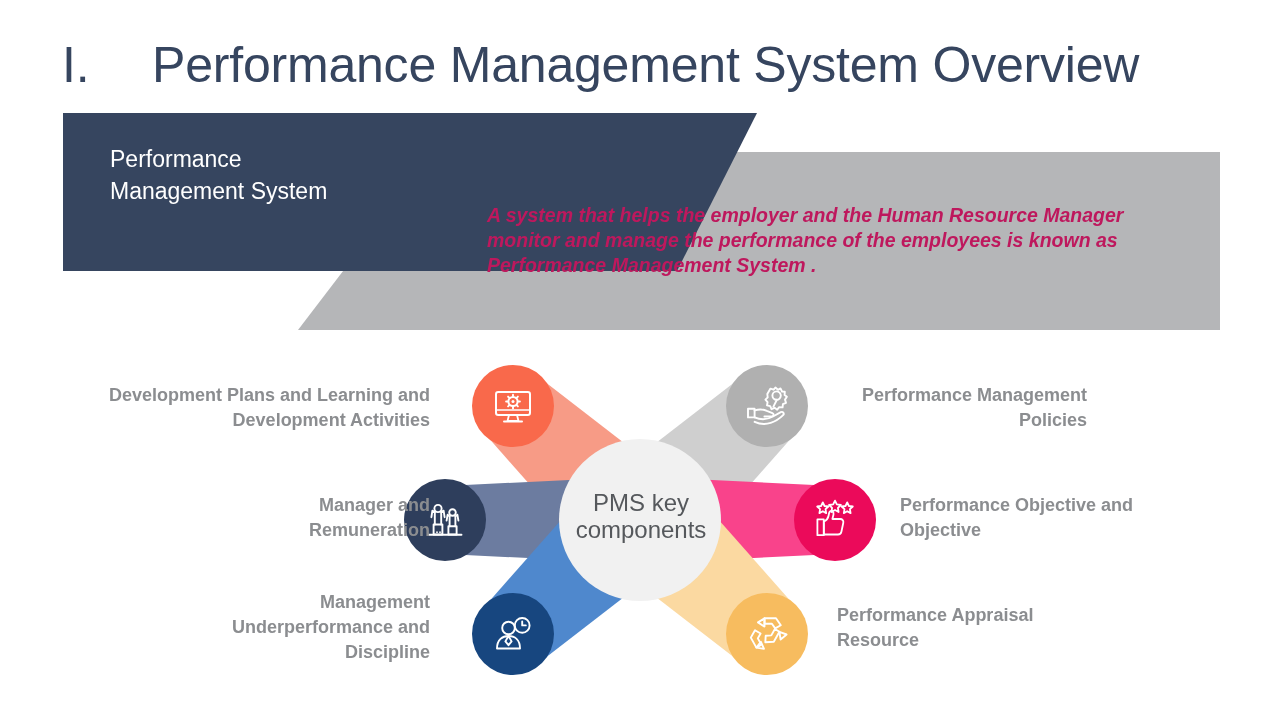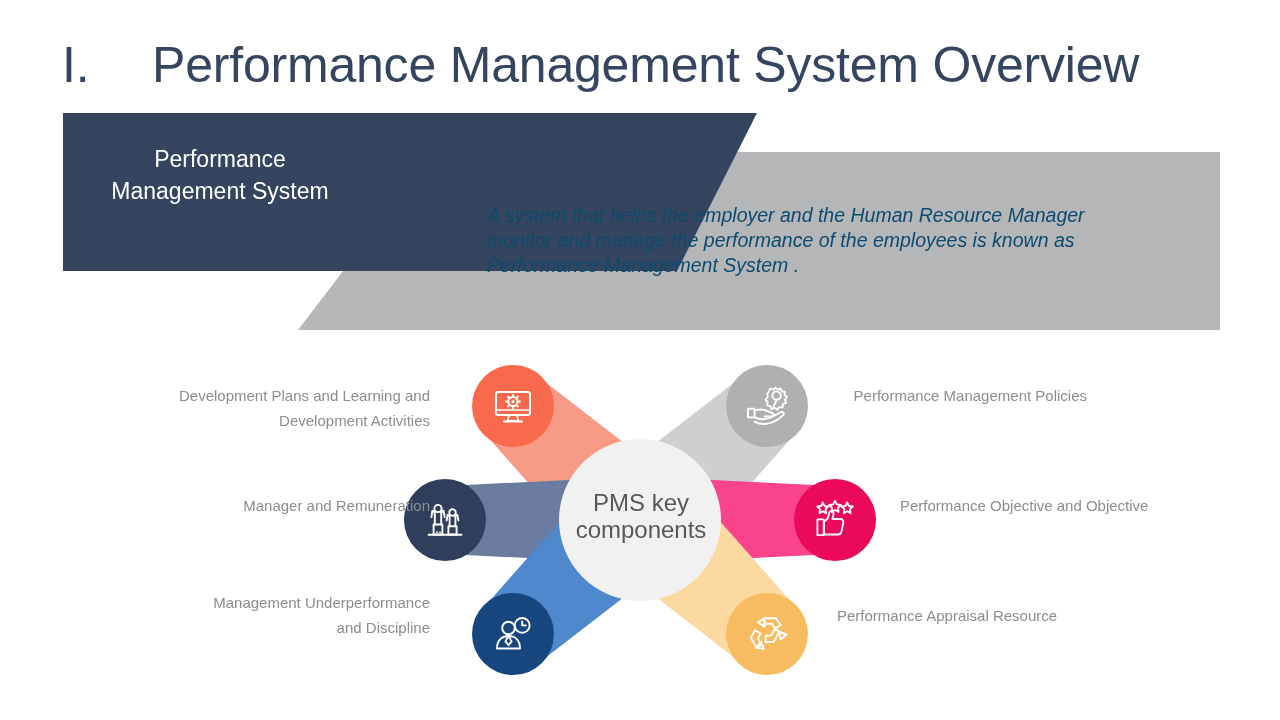--- a/index.html
+++ b/index.html
@@ -52,37 +52,36 @@
     top: 0;
     width: 1280px;
     height: 360px;
   }
 
   #pms-label {
     position: absolute;
     left: 110px;
     top: 143px;
     width: 220px;
-    text-align: center;
     color: #ffffff;
     font-size: 23px;
     line-height: 32px;
     font-weight: 400;
   }
 
   #pms-definition {
     position: absolute;
     left: 487px;
     top: 203px;
     width: 640px;
-    color: #0c4a6e;
+    color: #be185d;
     font-style: italic;
     font-size: 19.5px;
     line-height: 25px;
-    font-weight: 400;
+    font-weight: 700;
   }
 
   
   #hub-diagram {
     position: absolute;
     left: 380px;
     top: 355px;
     width: 520px;
     height: 330px;
   }
@@ -101,23 +100,23 @@
     color: #55585c;
     font-size: 24px;
     line-height: 27px;
     pointer-events: none;
   }
 
   
   .spoke-label {
     position: absolute;
     color: #8b8d90;
-    font-size: 15px;
+    font-size: 18px;
     line-height: 25px;
-    font-weight: 400;
+    font-weight: 700;
   }
   .spoke-label.left  { text-align: right; }
   .spoke-label.right { text-align: left; }
 
   #label-development   { left: 108px; top: 383px; width: 322px; }
   #label-reward        { left: 200px; top: 493px; width: 230px; }
   #label-underperf     { left: 190px; top: 590px; width: 240px; }
   #label-policies      { left: 837px; top: 383px; width: 250px; text-align: right; }
   #label-objective     { left: 900px; top: 493px; width: 260px; }
   #label-appraisal     { left: 837px; top: 603px; width: 250px; }

